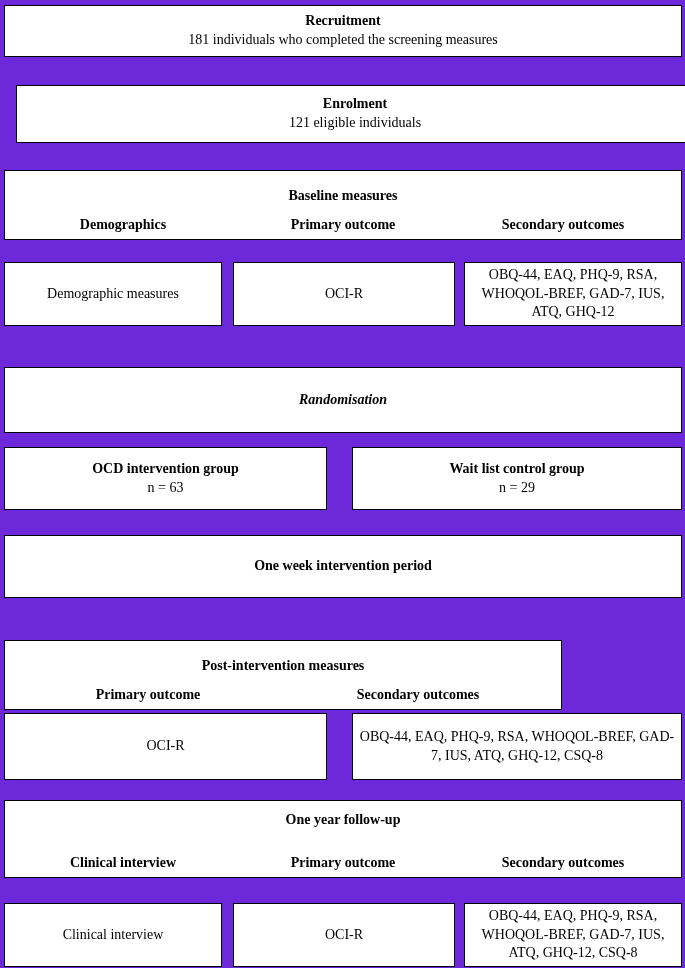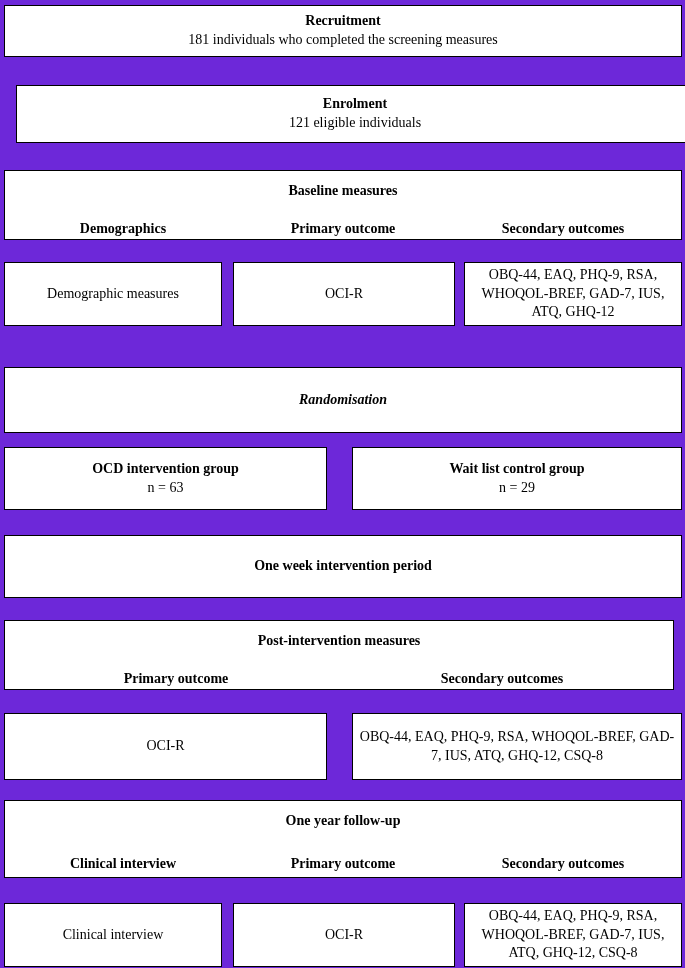--- a/index.html
+++ b/index.html
@@ -23,28 +23,28 @@
     display: flex;
     flex-direction: column;
     align-items: center;
     justify-content: center;
     text-align: center;
     font-size: 14px;
     line-height: 1.35;
     padding: 4px 8px;
   }
   .box.header {
-    justify-content: flex-start;
+    justify-content: flex-end;
     padding-top: 11px;
   }
   .bold { font-weight: bold; }
   .cols {
     display: flex;
     width: 100%;
-    margin-top: 19px;
+    margin-top: 10px;
   }
   .col {
     flex: 1;
     text-align: center;
     font-weight: bold;
   }
   .listbox { padding: 20px 6px; }
 </style>
 </head>
 <body>
@@ -90,21 +90,21 @@
   </div>
   <div class="box" style="left:352px; top:447px; width:330px; height:63px;">
     <div class="bold">Wait list control group</div>
     <div>n = 29</div>
   </div>
 
   <div class="box" style="left:4px; top:535px; width:678px; height:63px;">
     <div class="bold">One week intervention period</div>
   </div>
 
-  <div class="box header" style="left:4px; top:620px; width:670px; height:70px;">
+  <div class="box header" style="left:4px; top:640px; width:558px; height:70px;">
     <div class="bold">Post-intervention measures</div>
     <div class="cols">
       <div class="col">Primary outcome</div>
       <div class="col">Secondary outcomes</div>
     </div>
   </div>
 
   <div class="box" style="left:4px; top:713px; width:323px; height:67px;">
     <div>OCI-R</div>
   </div>

